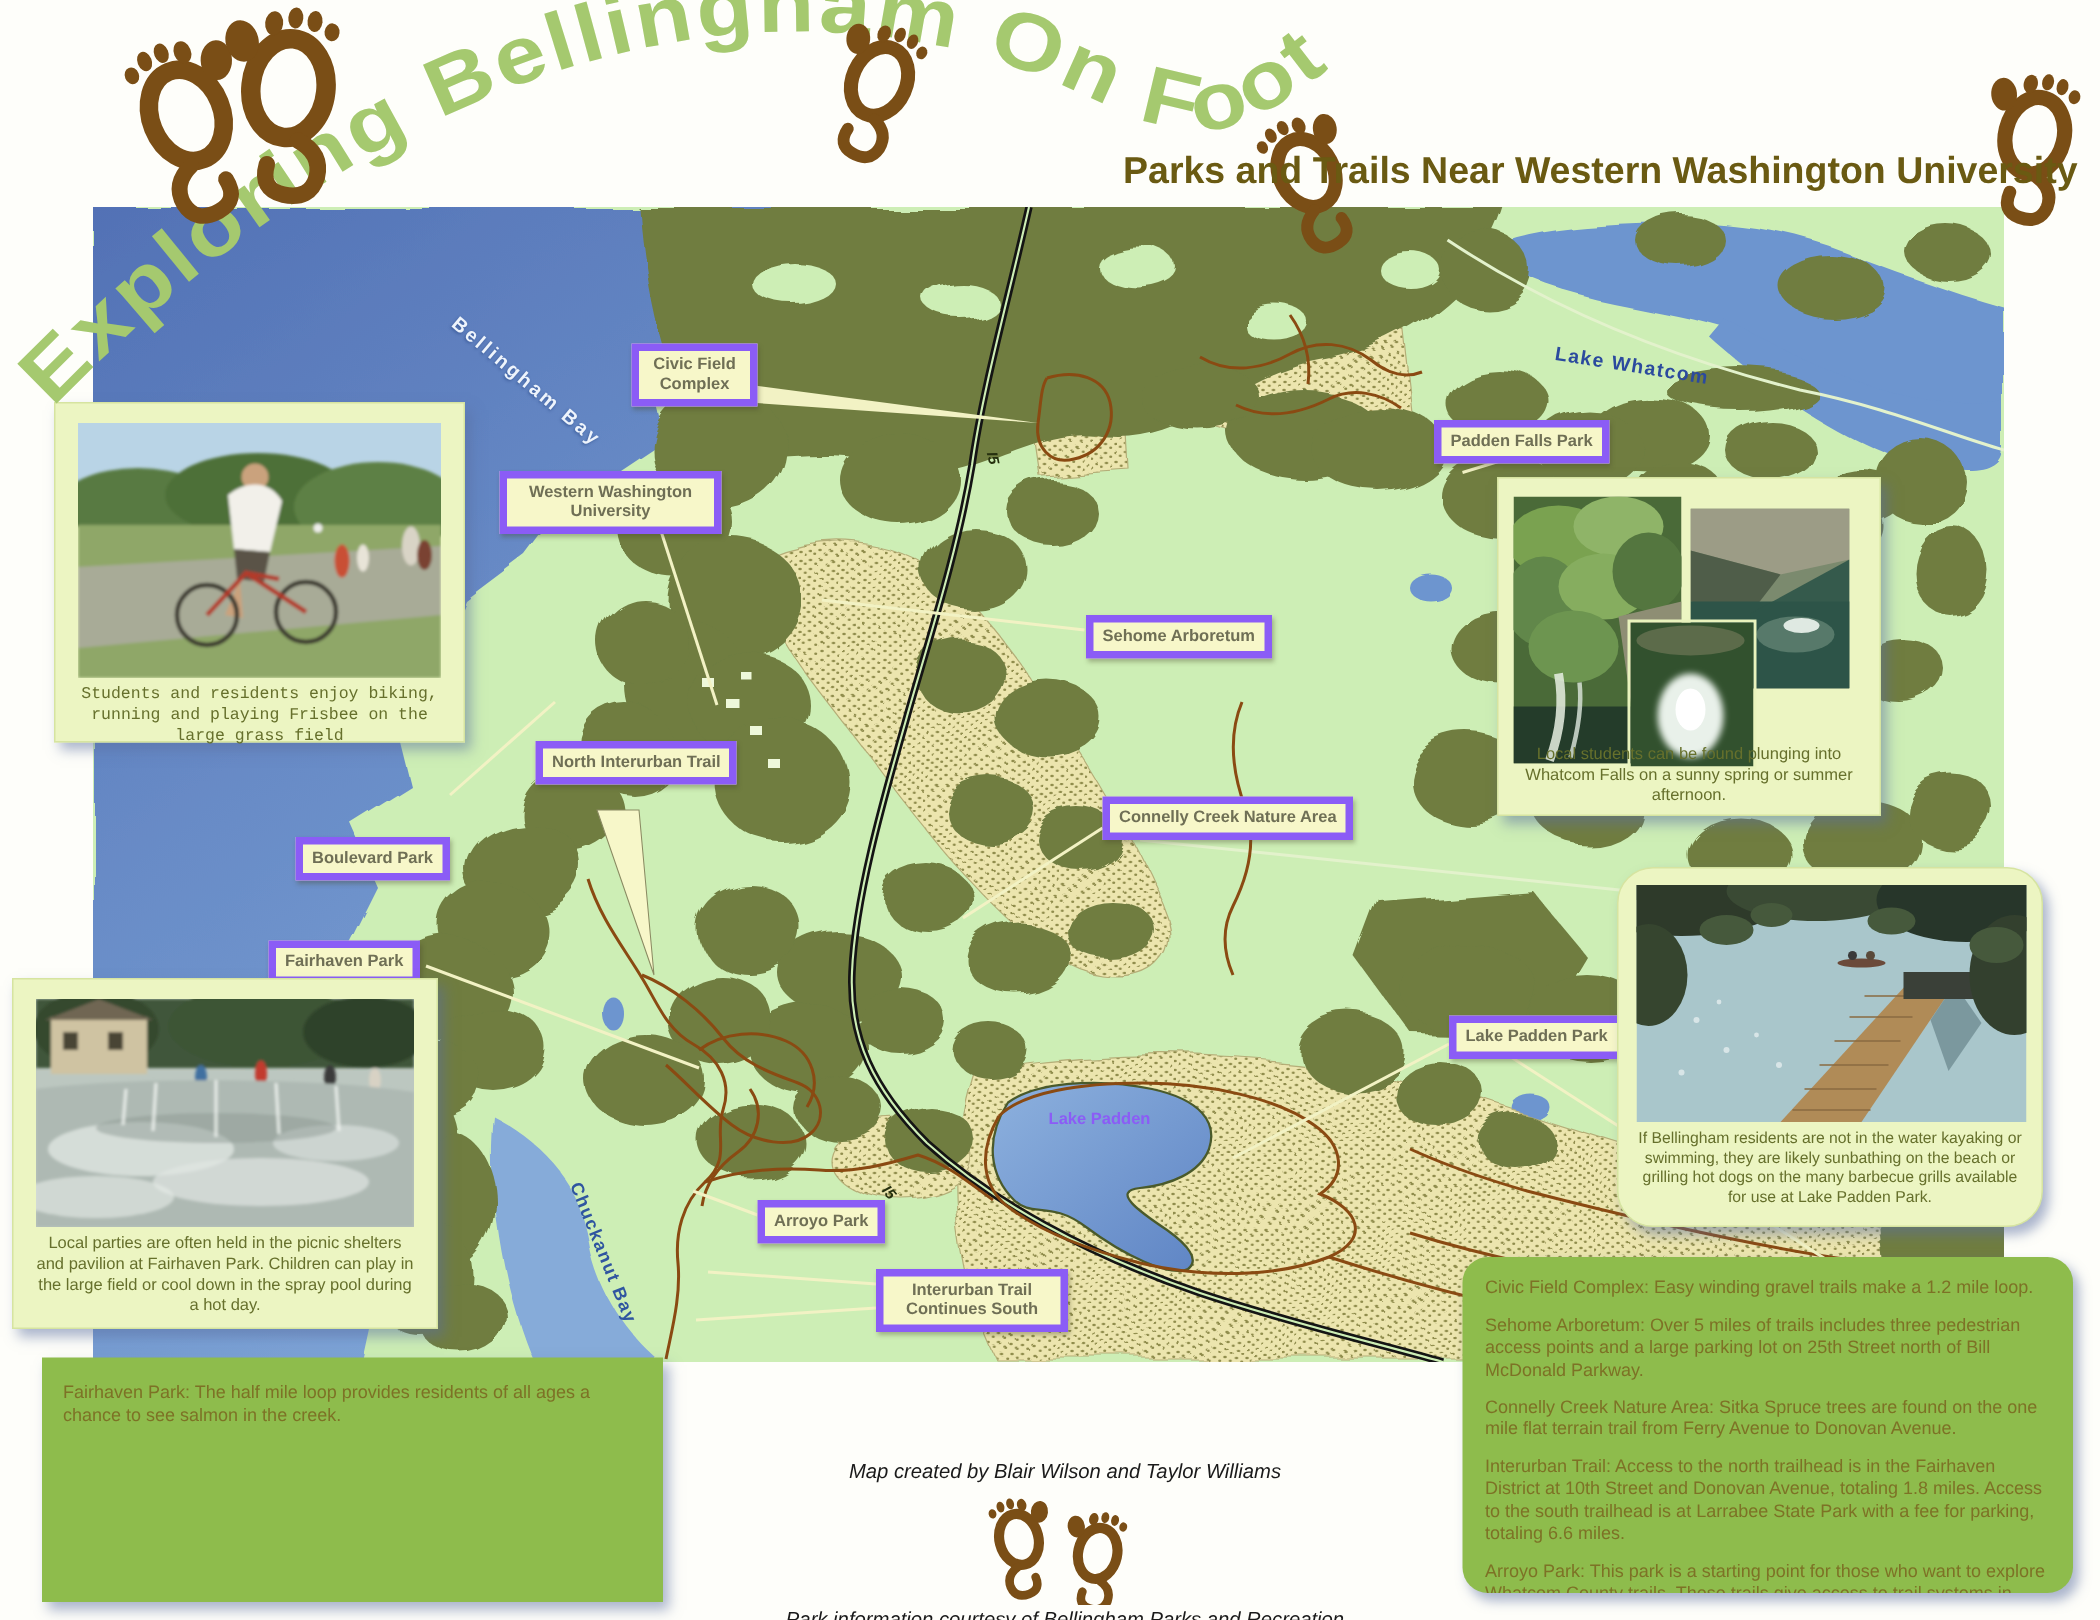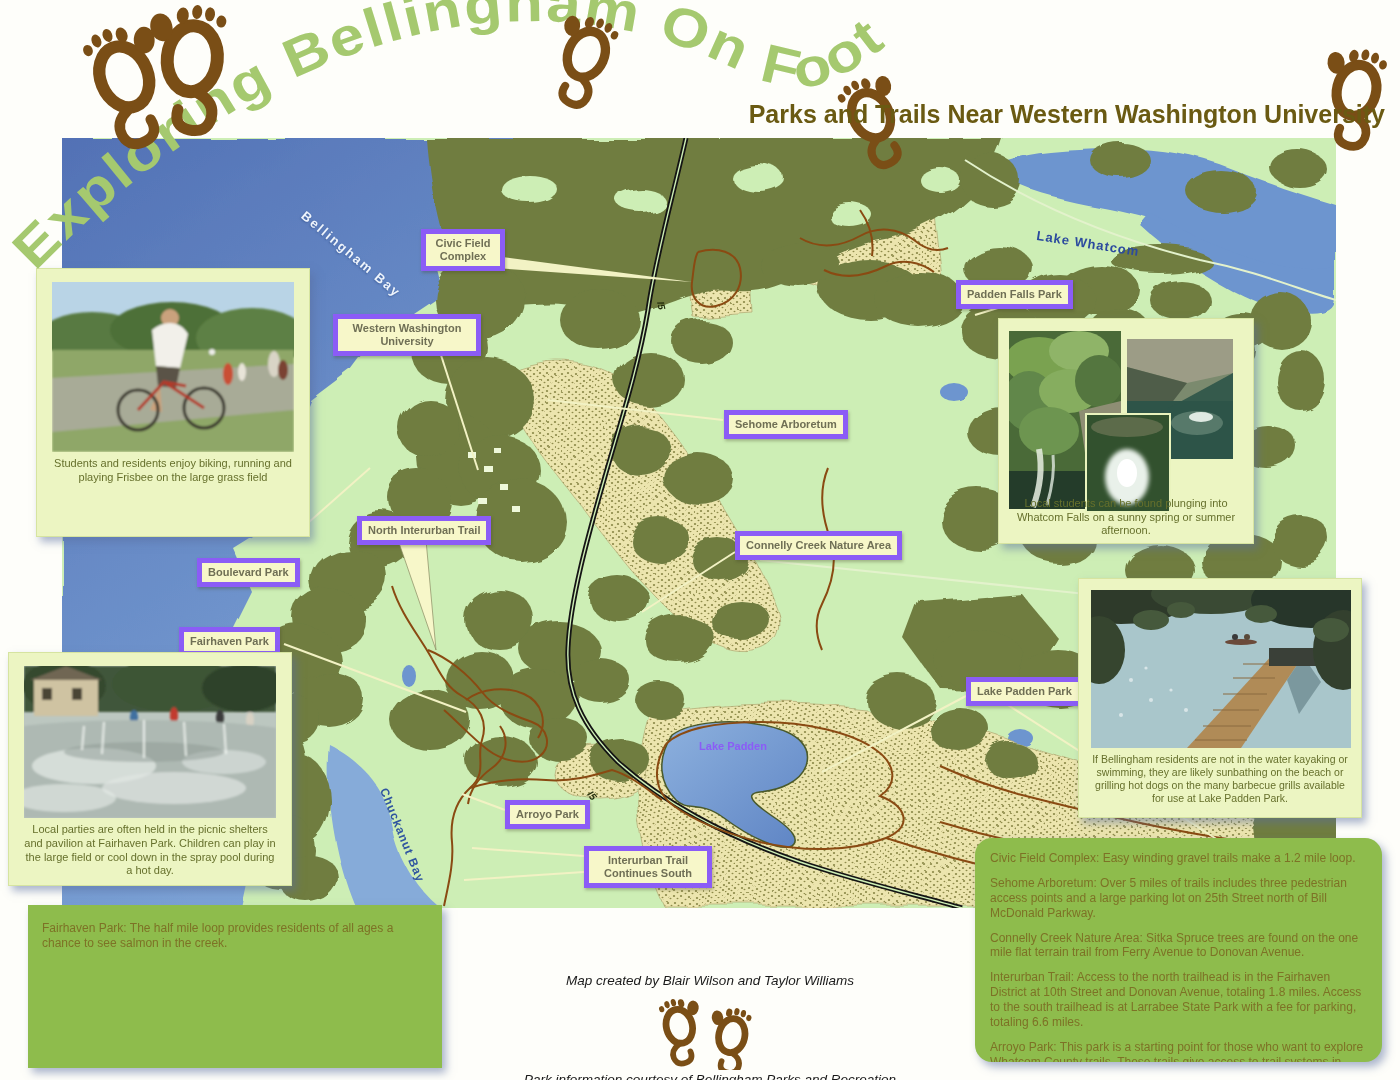--- a/index.html
+++ b/index.html
@@ -10,21 +10,21 @@
   .map-svg{position:absolute;left:62px;top:138px;width:1274px;height:770px;}
   
   .map-label{position:absolute;background:#f7f7c9;border:5px solid #8b5cf6;color:#6f6f55;
              font-weight:bold;font-size:11px;line-height:1.2;text-align:center;
              padding:3px 6px;white-space:nowrap;box-shadow:1px 2px 3px rgba(70,70,40,.35);z-index:6;}
   #lbl-civic{left:421px;top:229px;width:62px;white-space:normal;}
   #lbl-wwu{left:333px;top:314px;width:126px;white-space:normal;}
   #lbl-sehome{left:724px;top:410px;}
   #lbl-whatcomfalls{left:956px;top:280px;}
   #lbl-boulevard{left:197px;top:558px;}
-  #lbl-ninterurban{left:357px;top:516px;}
+  #lbl-ninterurban{left:357px;top:494px;}
   #lbl-connelly{left:735px;top:531px;}
   #lbl-fairhaven{left:179px;top:627px;}
   #lbl-lpp{left:966px;top:677px;}
   #lbl-arroyo{left:505px;top:800px;}
   #lbl-isouth{left:584px;top:846px;width:106px;white-space:normal;}
   
   .water-label{position:absolute;font-weight:bold;font-size:13px;z-index:5;white-space:nowrap;
                transform-origin:left top;}
   #wl-bbay{left:308px;top:208px;transform:rotate(40deg);color:#eef4fc;letter-spacing:2px;
            text-shadow:0 1px 2px rgba(30,60,120,.55);}
@@ -36,29 +36,29 @@
   #i5-a{left:657px;top:300px;transform:rotate(78deg);}
   #i5-b{left:588px;top:790px;transform:rotate(50deg);}
   
   .title-svg{position:absolute;left:0;top:0;width:1400px;height:300px;z-index:8;pointer-events:none;}
   .subtitle{position:absolute;left:640px;top:100px;width:745px;text-align:right;z-index:8;
             font-weight:bold;font-size:25px;color:#6a5a12;}
   
   .photo-card{position:absolute;background:#ecf5c2;border:1px solid #d6e4a0;z-index:7;
               box-shadow:4px 5px 8px rgba(90,110,160,.5);}
   .photo-card .caption{color:#66702c;font-size:11px;line-height:1.25;text-align:center;}
-  #card-bike{left:36px;top:268px;width:274px;height:269px;padding:13px 15px 0 15px;box-sizing:border-box;}
+  #card-bike{left:36px;top:268px;width:274px;height:227px;padding:13px 15px 0 15px;box-sizing:border-box;font-family:Liberation Mono, monospace;}
   #card-spray{left:8px;top:652px;width:284px;height:234px;padding:13px 15px 0 15px;box-sizing:border-box;}
   #card-falls{left:998px;top:318px;width:254px;height:224px;}
   #card-falls .mini{position:absolute;}
   #falls-left{left:10px;top:12px;}
   #falls-right{left:128px;top:20px;}
   #falls-center{left:86px;top:94px;border:2px solid #e9f3bd;}
   #card-falls .caption{position:absolute;left:6px;right:6px;bottom:5px;}
-  #card-padden{left:1078px;top:578px;width:284px;height:240px;padding:11px 12px 0 12px;box-sizing:border-box;}
+  #card-padden{left:1078px;top:578px;width:284px;height:240px;padding:11px 12px 0 12px;box-sizing:border-box;border-radius:24px;}
   #card-padden .caption{font-size:10.5px;}
   .cap-gap{margin-top:5px;}
   
   .info-box{position:absolute;background:#8ebc4c;z-index:7;box-sizing:border-box;
             box-shadow:4px 5px 8px rgba(90,110,160,.5);color:#7d7226;}
   .info-box p{margin:0 0 10px 0;font-size:12px;line-height:1.24;}
   #info-left{left:28px;top:905px;width:414px;height:163px;padding:16px 14px;overflow:hidden;}
   #info-right{left:975px;top:838px;width:407px;height:224px;padding:13px 15px;overflow:hidden;border-radius:17px;}
   
   .credits{position:absolute;left:470px;top:973px;width:480px;z-index:7;display:flex;

